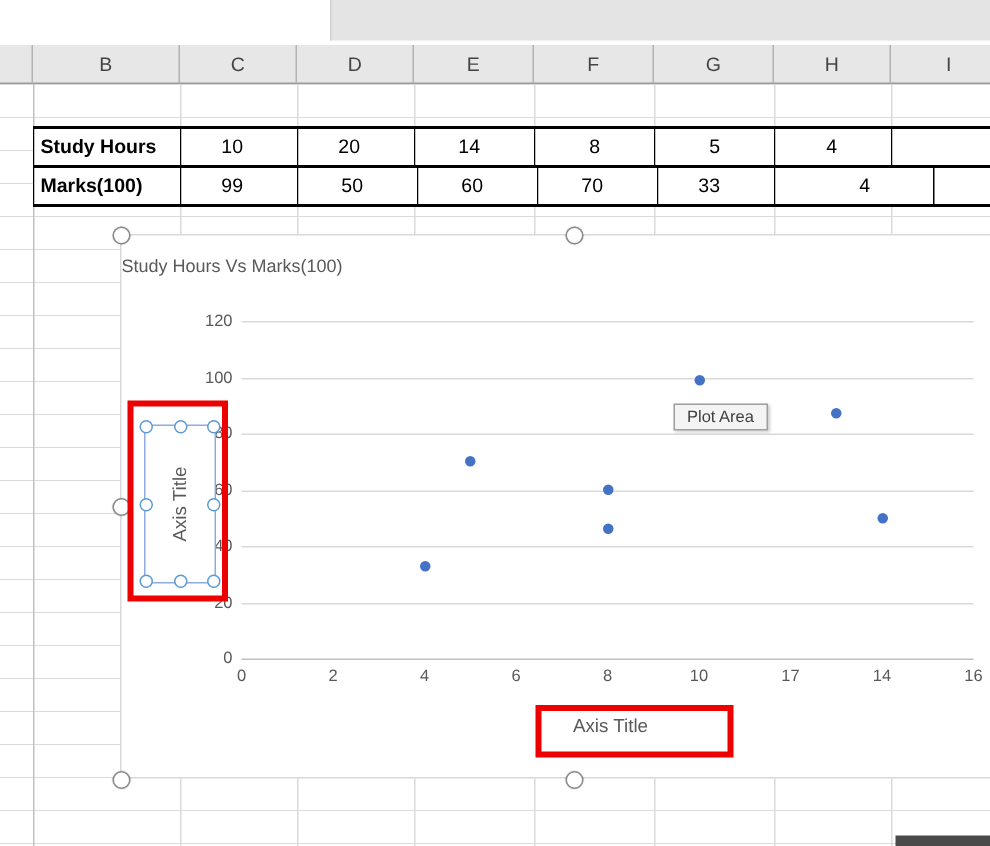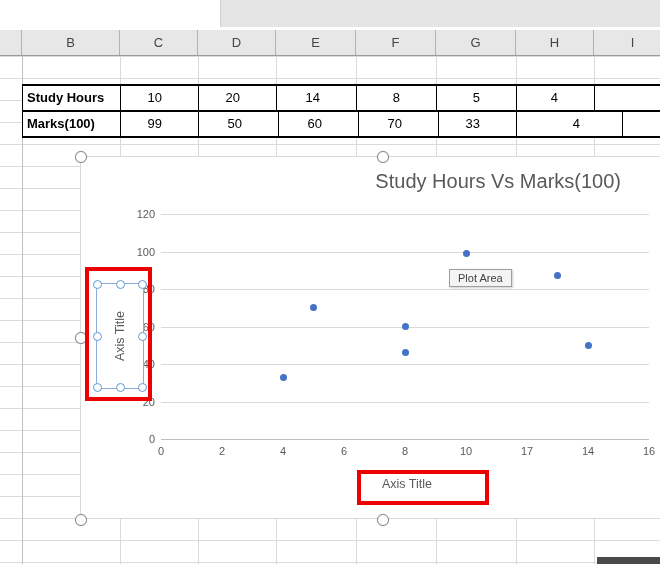--- a/index.html
+++ b/index.html
@@ -30,22 +30,22 @@
   .trow.last{border-bottom:2px solid #000;}
   .tcell{box-sizing:border-box;border-right:1px solid #000;height:24px;line-height:24px;
          font-size:13px;color:#000;background:#fff;overflow:hidden;}
   .tcell.label{font-weight:bold;padding-left:4px;}
   .tcell.num{text-align:right;padding-right:36px;}
   .tcell.num.last-col{padding-right:42px;}
 
   
   .chart{position:absolute;left:80px;top:156px;width:604px;height:363px;background:#fff;
          border:1px solid #D9D9D9;box-sizing:border-box;z-index:3;}
-  .chart-title{position:absolute;left:0;top:13px;width:540px;text-align:right;
-               font-size:20px;color:#595959;z-index:3;}
+  .chart-title{position:absolute;left:0;top:13px;width:540px;text-align:left;
+               font-size:12px;color:#595959;z-index:3;}
   .gridline{position:absolute;height:1px;background:#D9D9D9;z-index:1;}
   .gridline.axis{background:#BFBFBF;}
   .ytick{position:absolute;text-align:right;font-size:11px;color:#595959;z-index:1;}
   .xtick{position:absolute;text-align:center;font-size:11px;color:#595959;z-index:1;}
   .pt{position:absolute;width:7px;height:7px;border-radius:50%;z-index:2;}
 
   .tooltip{position:absolute;left:368px;top:112px;padding:2px 8px;background:#F4F4F4;
            border:1px solid #9E9E9E;font-size:11px;color:#404040;z-index:5;
            box-shadow:1px 1px 2px rgba(0,0,0,.2);}
 

